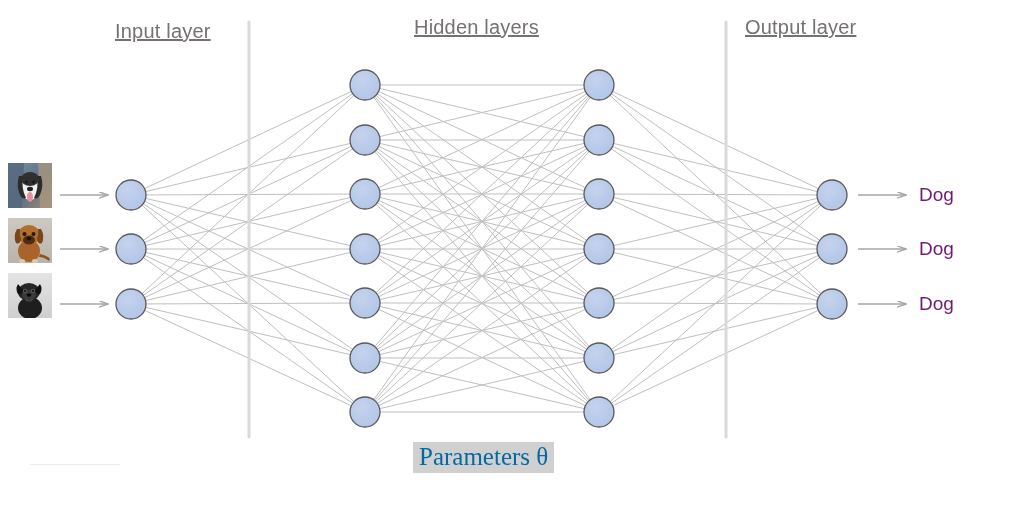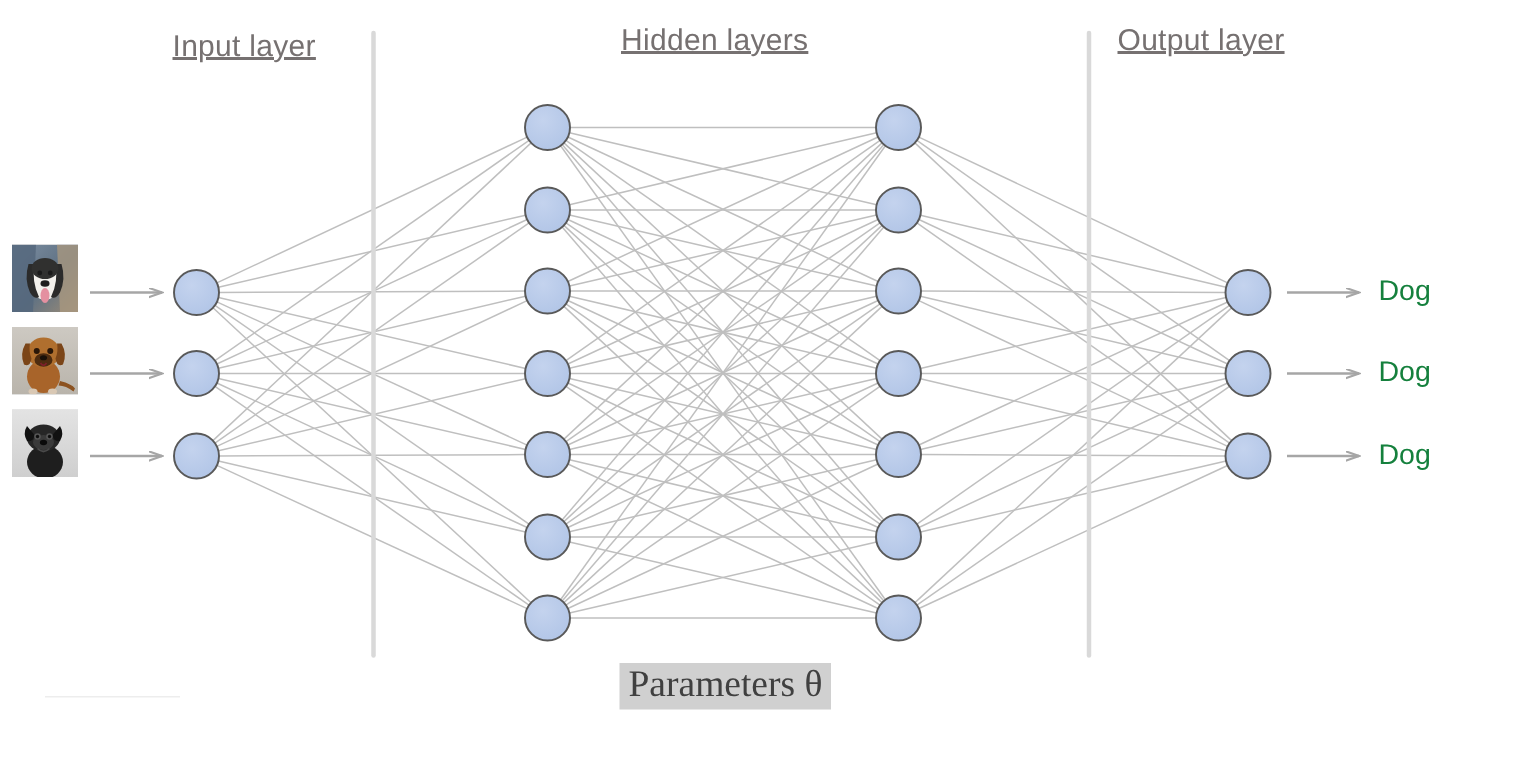--- a/index.html
+++ b/index.html
@@ -34,21 +34,21 @@
     text-decoration: underline;
   }
   #label-input  { left: 115px; top: 20px; }
   #label-hidden { left: 414px; top: 16px; }
   #label-output { left: 745px; top: 16px; }
 
   .out-label {
     position: absolute;
     font-family: "Liberation Sans", sans-serif;
     font-size: 19px;
-    color: #15803d;
+    color: #701a75;
     white-space: nowrap;
   }
   #out-label-0 { left: 919px; top: 184px; }
   #out-label-1 { left: 919px; top: 238px; }
   #out-label-2 { left: 919px; top: 293px; }
 
   .thumb {
     position: absolute;
     width: 44px;
     height: 45px;
@@ -61,21 +61,21 @@
   #thumb-2 { left: 8px;  top: 273px; }
 
   #params-chip {
     position: absolute;
     left: 413px;
     top: 442px;
     padding: 2px 6px 4px 6px;
     background: #d0d0d0;
     font-family: "Liberation Serif", serif;
     font-size: 25px;
-    color: #404040;
+    color: #0369a1;
     white-space: nowrap;
     line-height: 1.0;
   }
   #bottom-rule {
     position: absolute;
     left: 30px;
     top: 464px;
     width: 90px;
     height: 1px;
     background: #ededed;

